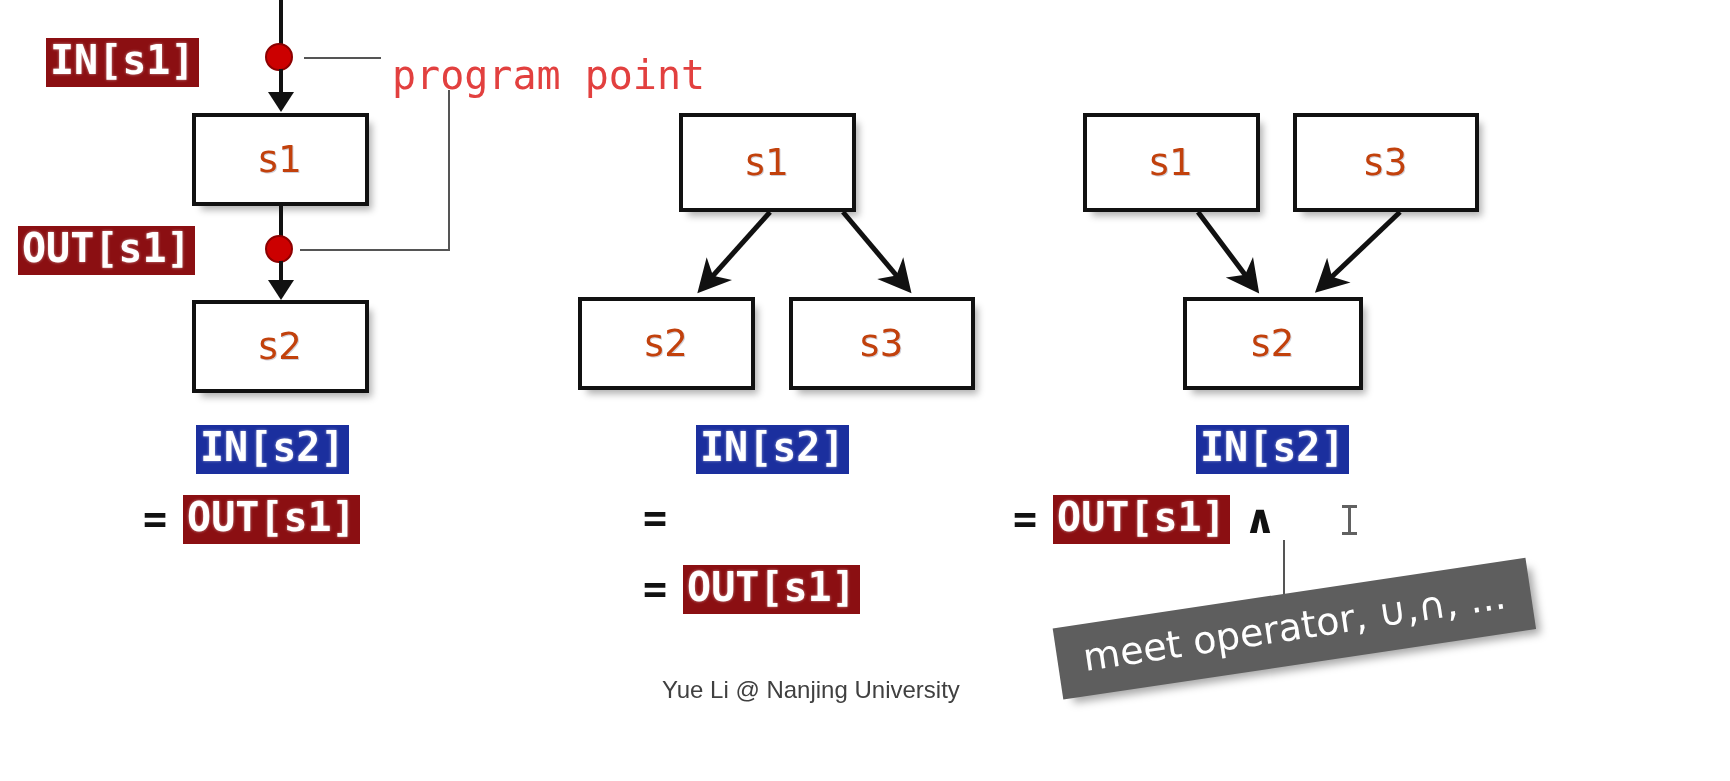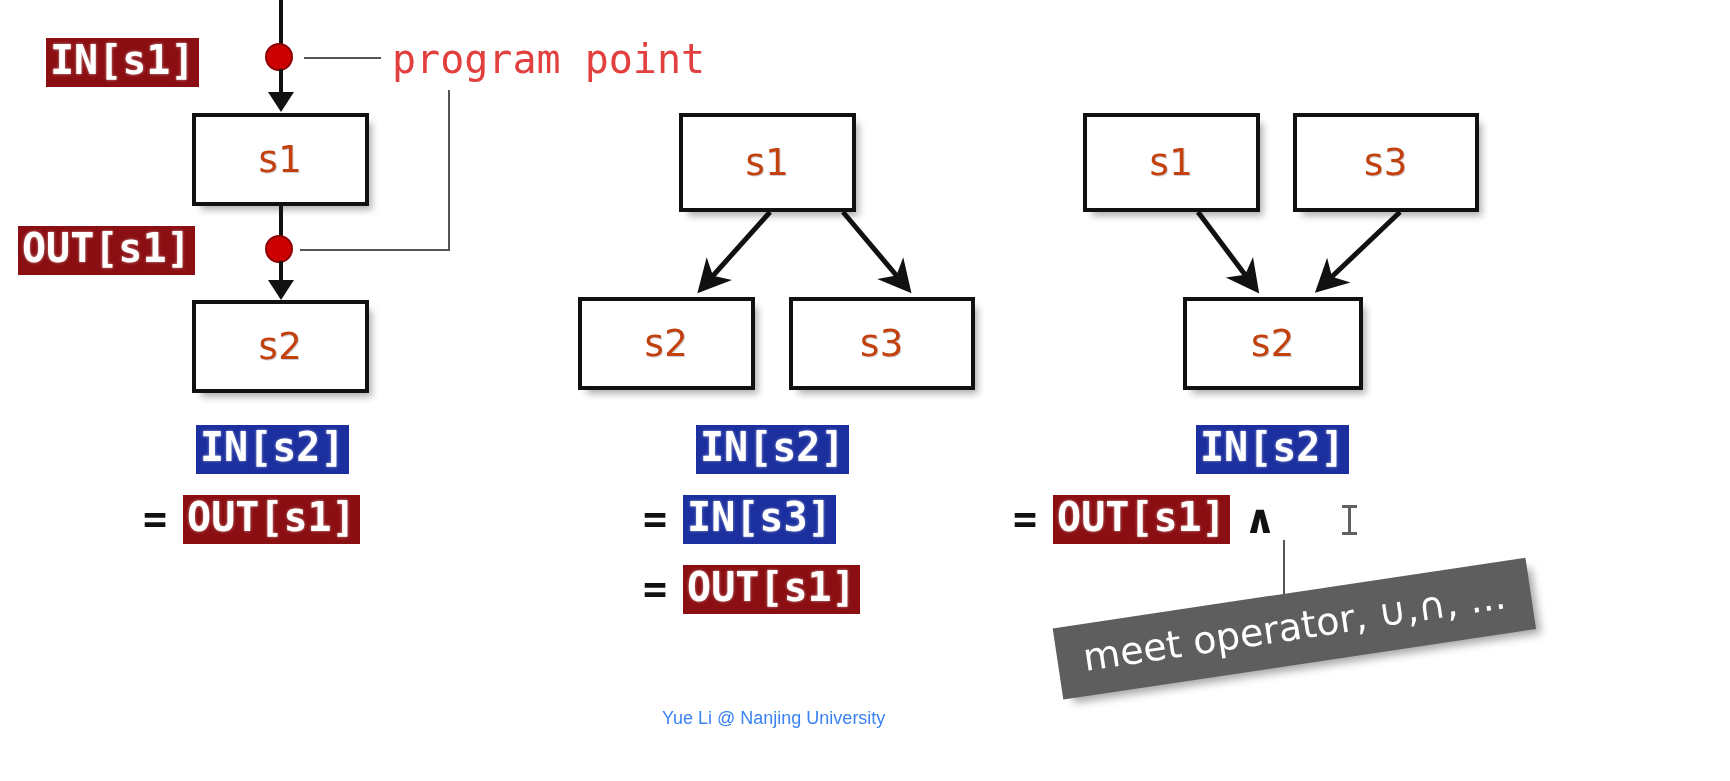--- a/index.html
+++ b/index.html
@@ -144,25 +144,24 @@
     transform: rotate(-8.5deg);
     transform-origin: left center;
     box-shadow: 7px 8px 9px -3px rgba(0,0,0,0.35);
     user-select: none;
   }
 
   
   .footer {
     position: absolute;
     font-family: "Liberation Sans", sans-serif;
-    font-size: 18px;
-    color: #3b82f6;
-    white-space: nowrap;
-    user-select: none;
-    margin-top: 32px;
+    font-size: 24px;
+    color: #404040;
+    white-space: nowrap;
+    user-select: none;
   }
 
   
   .ibeam {
     position: absolute;
     width: 3px; height: 30px;
     background: #3a3a3a;
     opacity: 0.8;
   }
   .ibeam::before, .ibeam::after {
@@ -220,21 +219,21 @@
 
   <div class="node" style="left:192px; top:300px; width:177px; height:93px;">
     <span class="node-label">s2</span>
   </div>
 
   <div class="thin-h" style="left:304px; top:57px; width:77px;"></div>
 
   <div class="thin-v" style="left:448px; top:90px; height:161px;"></div>
   <div class="thin-h" style="left:300px; top:249px; width:150px;"></div>
 
-  <div class="callout" style="left:392px; top:36px;">program point</div>
+  <div class="callout" style="left:392px; top:52px;">program point</div>
 
   <div class="eq" style="left:196px; top:425px;">
     <span class="chip blue chip-inline">IN[s2]</span>
   </div>
 
   <div class="eq" style="left:143px; top:495px;">
     <span class="eq-eq">=</span>
     <span class="chip red chip-inline">OUT[s1]</span>
   </div>
 
@@ -248,21 +247,20 @@
 
   <div class="node" style="left:789px; top:297px; width:186px; height:93px;">
     <span class="node-label">s3</span>
   </div>
 
   <div class="eq" style="left:696px; top:425px;">
     <span class="chip blue chip-inline">IN[s2]</span>
   </div>
   <div class="eq" style="left:643px; top:495px;">
     <span class="eq-eq">=</span>
-    <span class="chip blue chip-inline">IN[s3]</span>
   </div>
   <div class="eq" style="left:643px; top:565px;">
     <span class="eq-eq">=</span>
     <span class="chip red chip-inline">OUT[s1]</span>
   </div>
 
   <div class="node" style="left:1083px; top:113px; width:177px; height:99px;">
     <span class="node-label">s1</span>
   </div>
 

